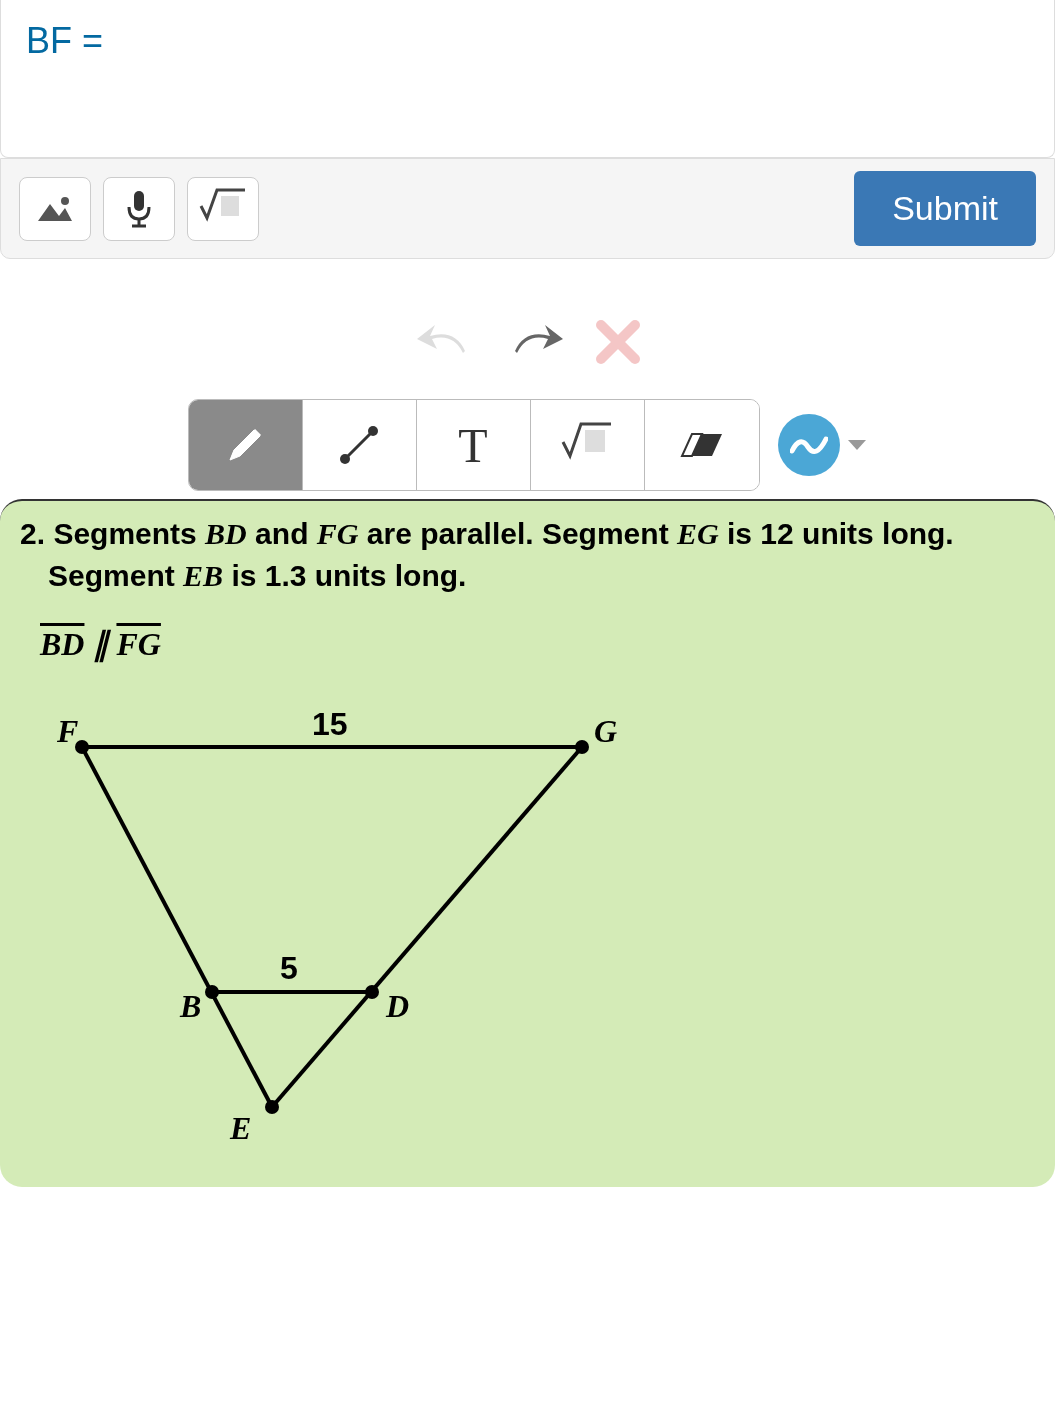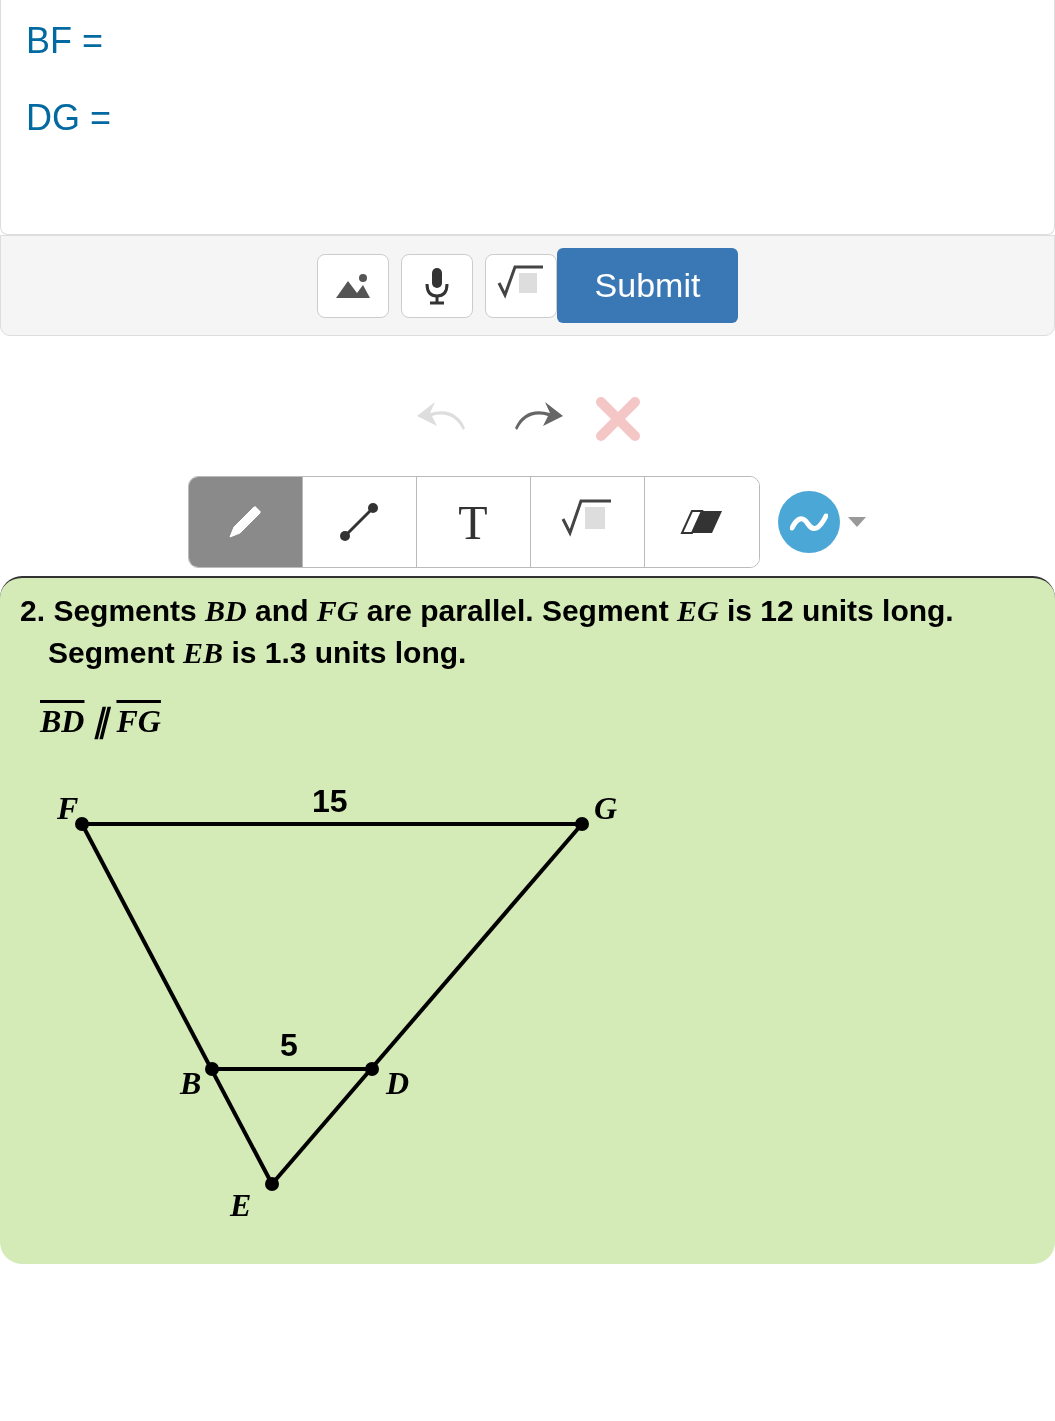--- a/index.html
+++ b/index.html
@@ -20,21 +20,21 @@
       color: #0369a1;
       margin-bottom: 35px;
       font-family: Arial, sans-serif;
     }
     .toolbar-row {
       background: #f5f5f5;
       border: 1px solid #ddd;
       border-top: 1px solid #ddd;
       display: flex;
       align-items: center;
-      justify-content: center;
+      justify-content: space-between;
       padding: 12px 18px;
       border-radius: 0 0 10px 10px;
     }
     .toolbar-left {
       display: flex;
       gap: 12px;
     }
     .icon-btn {
       width: 72px;
       height: 64px;
@@ -149,21 +149,20 @@
       font-family: 'Times New Roman', serif;
       font-size: 36px;
       color: #555;
     }
   </style>
 </head>
 <body>
 
 <div class="answer-area">
   <div class="answer-line">BF =</div>
-  <div class="answer-line">DG =</div>
 </div>
 
 <div class="toolbar-row">
   <div class="toolbar-left">
     <button class="icon-btn">
       <svg width="40" height="30" viewBox="0 0 40 30">
         <rect x="0" y="0" width="40" height="30" fill="none"></rect>
         <polygon points="3,27 15,10 24,22 30,14 37,27" fill="#555"></polygon>
         <circle cx="30" cy="7" r="4" fill="#555"></circle>
       </svg>

